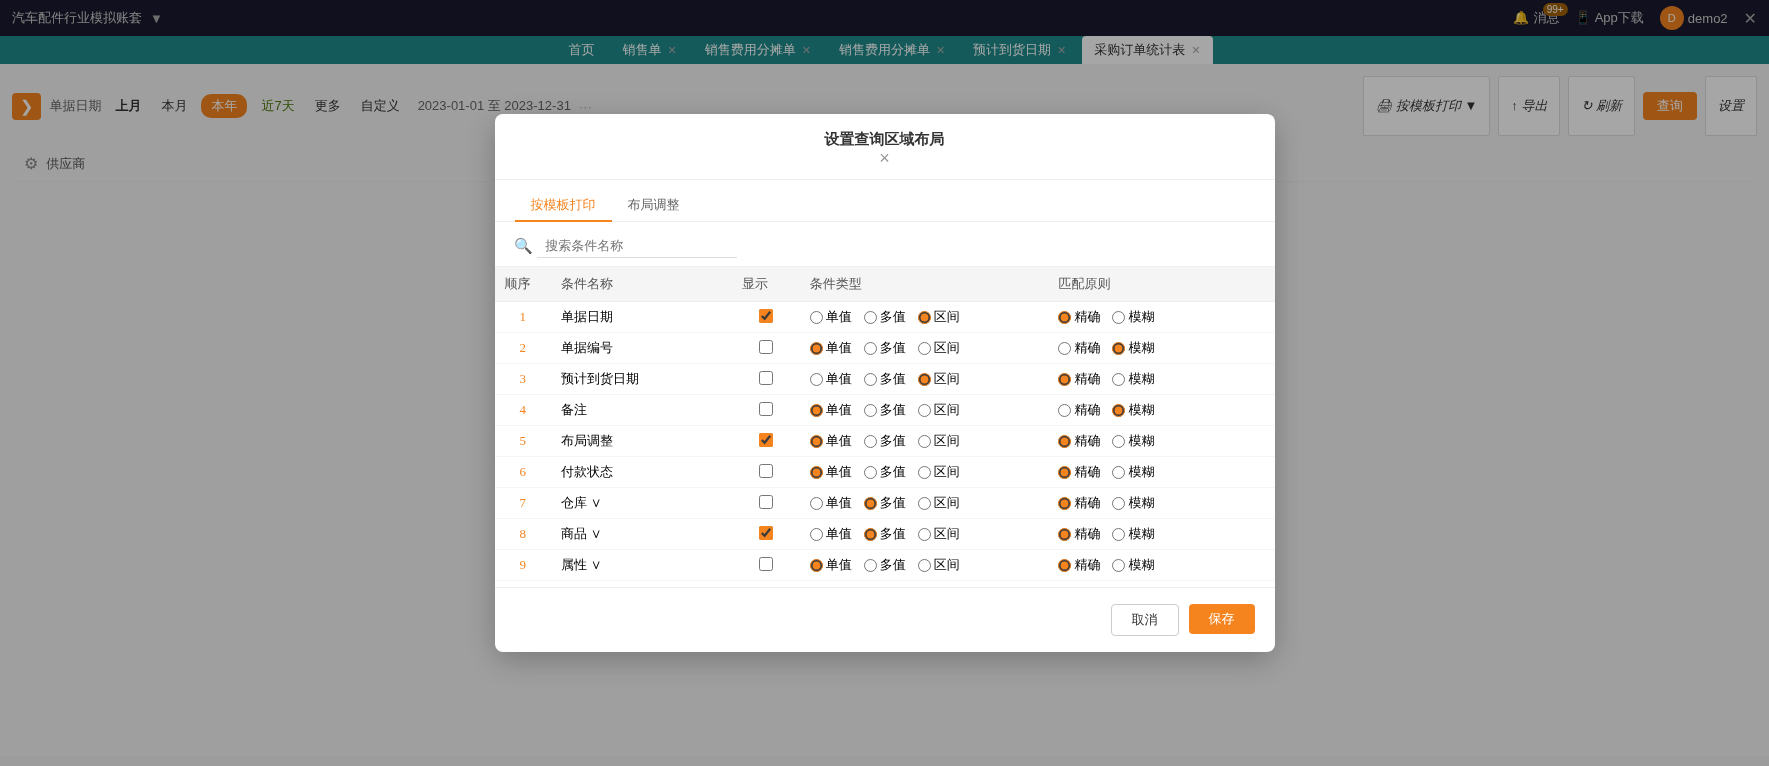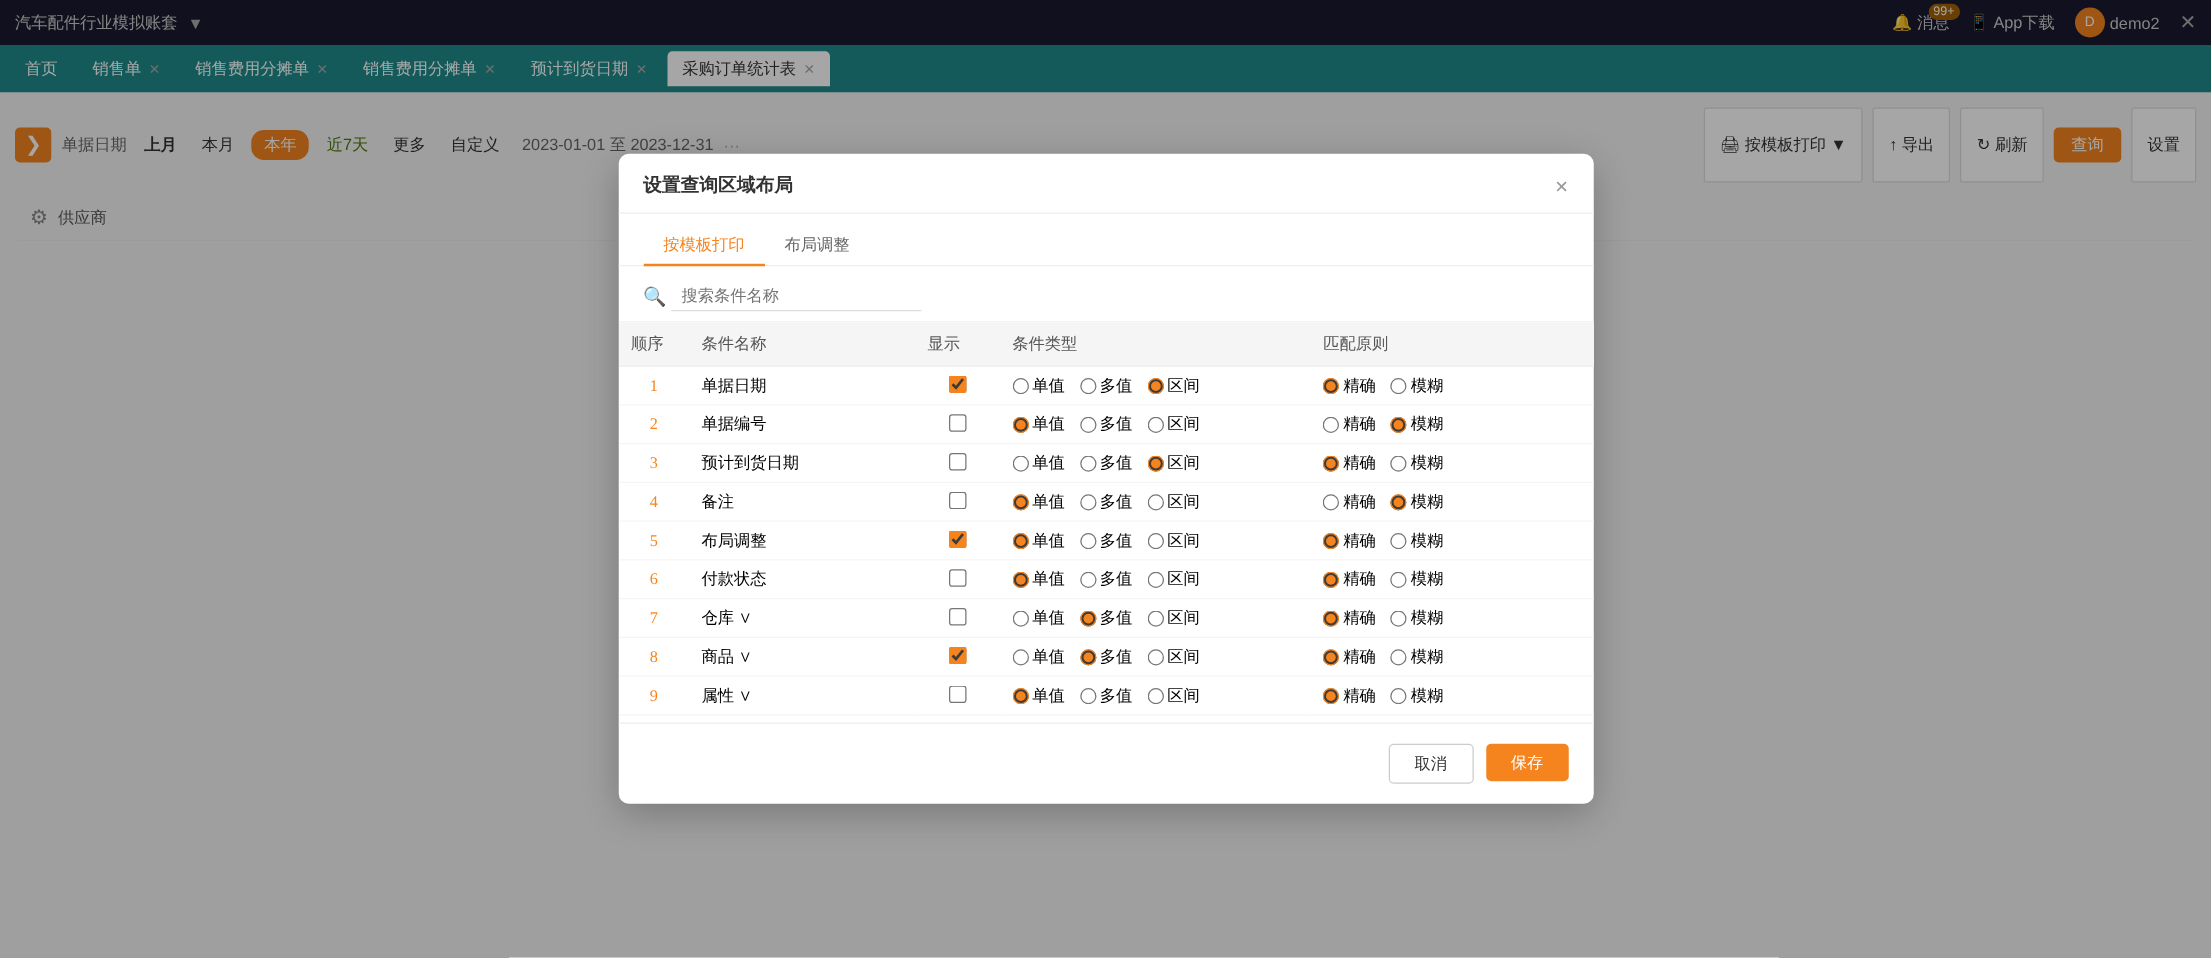--- a/index.html
+++ b/index.html
@@ -25,26 +25,27 @@
       border-radius: 8px;
       padding: 1px 4px;
       position: absolute;
       top: -6px;
       right: -8px;
     }
     .close-x { color: #aaa; cursor: pointer; font-size: 16px; }
 
     
     .tab-bar {
-      height: 38px;
+      height: 28px;
       background: #1f8b8b;
       display: flex;
       align-items: center;
       padding: 0 8px;
       gap: 4px;
+      justify-content: center;
     }
     .tab-item {
       height: 28px;
       padding: 0 12px;
       border-radius: 4px 4px 0 0;
       display: flex;
       align-items: center;
       gap: 6px;
       cursor: pointer;
       font-size: 13px;
@@ -78,20 +79,21 @@
       font-size: 13px;
     }
     .btn-outline {
       background: #fff;
       color: #333;
       border: 1px solid #ddd;
       border-radius: 2px;
       padding: 20px 12px;
       cursor: pointer;
       font-size: 13px;
+      font-style: italic;
     }
 
     
     .table-area {
       background: #fff;
       border-radius: 4px;
       overflow: hidden;
     }
     .table-header {
       display: flex;
@@ -123,20 +125,21 @@
       display: flex;
       flex-direction: column;
       box-shadow: 0 8px 32px rgba(0,0,0,0.25);
     }
     .dialog-header {
       display: flex;
       align-items: center;
       justify-content: space-between;
       padding: 16px 20px 12px;
       border-bottom: 1px solid #eee;
+      flex-direction: column;
     }
     .dialog-title { font-size: 15px; font-weight: bold; color: #333; }
     .dialog-close { cursor: pointer; color: #999; font-size: 18px; line-height: 1; }
 
     
     .dialog-tabs {
       display: flex;
       gap: 0;
       padding: 10px 20px 0;
       border-bottom: 1px solid #eee;

